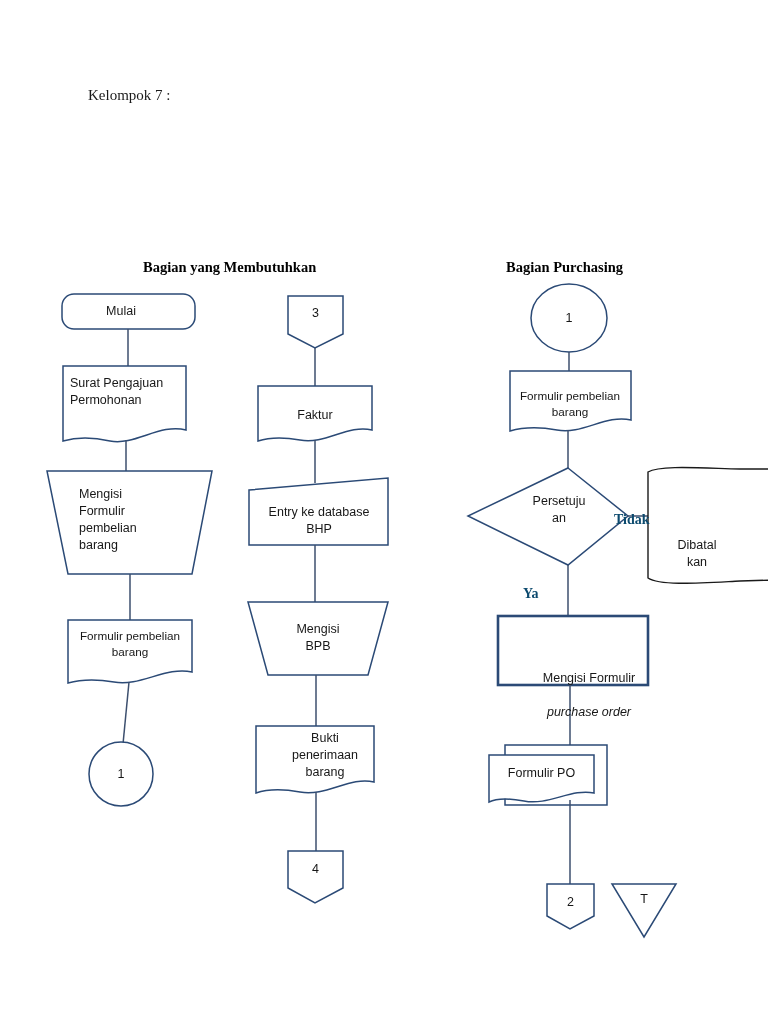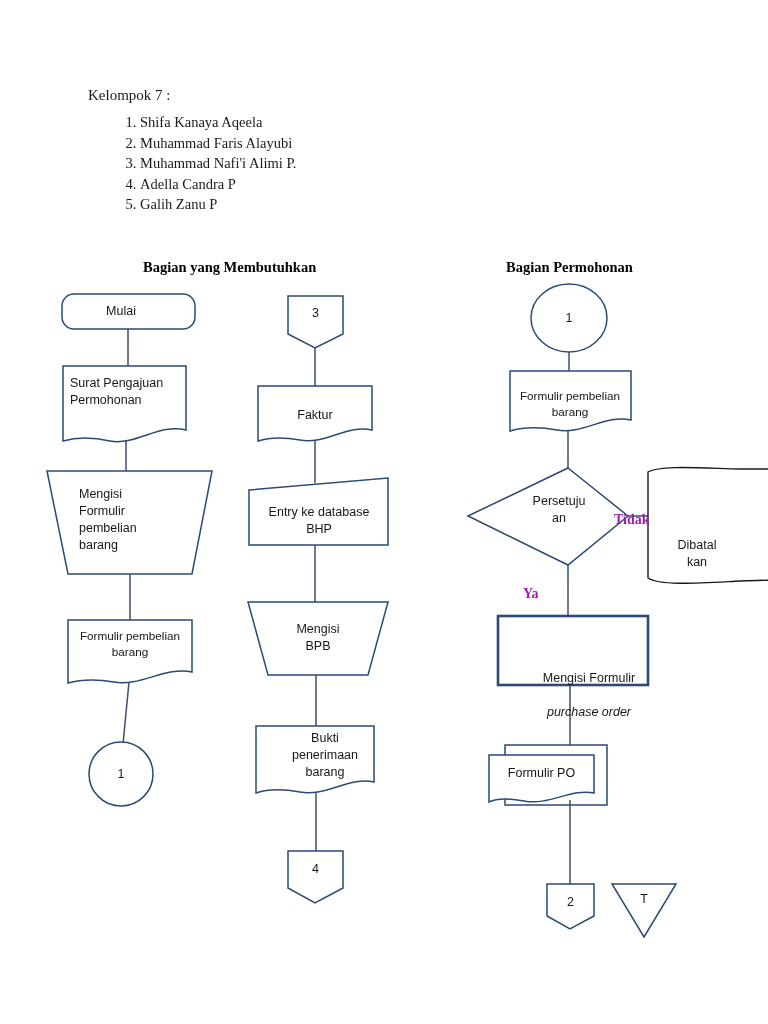--- a/index.html
+++ b/index.html
@@ -97,42 +97,35 @@
   }
   .nlabel-sm { font-size: 11.7px; line-height: 16px; }
   .nlabel-left { text-align: left; }
   .nlabel i { font-style: italic; }
 
   .branch-label {
     position: absolute;
     font-family: "Liberation Serif", serif;
     font-weight: bold;
     font-size: 14px;
-    color: #a21caf;
+    color: #0c4a6e;
     white-space: nowrap;
   }
 </style>
 </head>
 <body>
 
 <div id="page">
 
   <div class="hdr hdr-title">Kelompok 7 :</div>
 
-  <ol class="member-list">
-    <li>Shifa Kanaya Aqeela</li>
-    <li>Muhammad Faris Alayubi</li>
-    <li>Muhammad Nafi'i Alimi P.</li>
-    <li>Adella Candra P</li>
-    <li>Galih Zanu P</li>
-  </ol>
 
 
   <div class="col-head col-head-left">Bagian yang Membutuhkan</div>
-  <div class="col-head col-head-right">Bagian Permohonan</div>
+  <div class="col-head col-head-right">Bagian Purchasing</div>
 
   <svg id="diagram" viewBox="0 0 768 1024">
 
     <rect class="shape" x="62" y="294" width="133" height="35" rx="12" ry="12"></rect>
     <line class="connector" x1="128" y1="329" x2="128" y2="366"></line>
 
     <path class="shape" d="M 63 366 L 186 366 L 186 430 C 160 423 135 446 110 441 C 92 437 77 437 63 441 Z"></path>
     <line class="connector" x1="126" y1="440" x2="126" y2="471"></line>
 
     <path class="shape" d="M 47 471 L 212 471 L 192 574 L 68 574 Z"></path>

